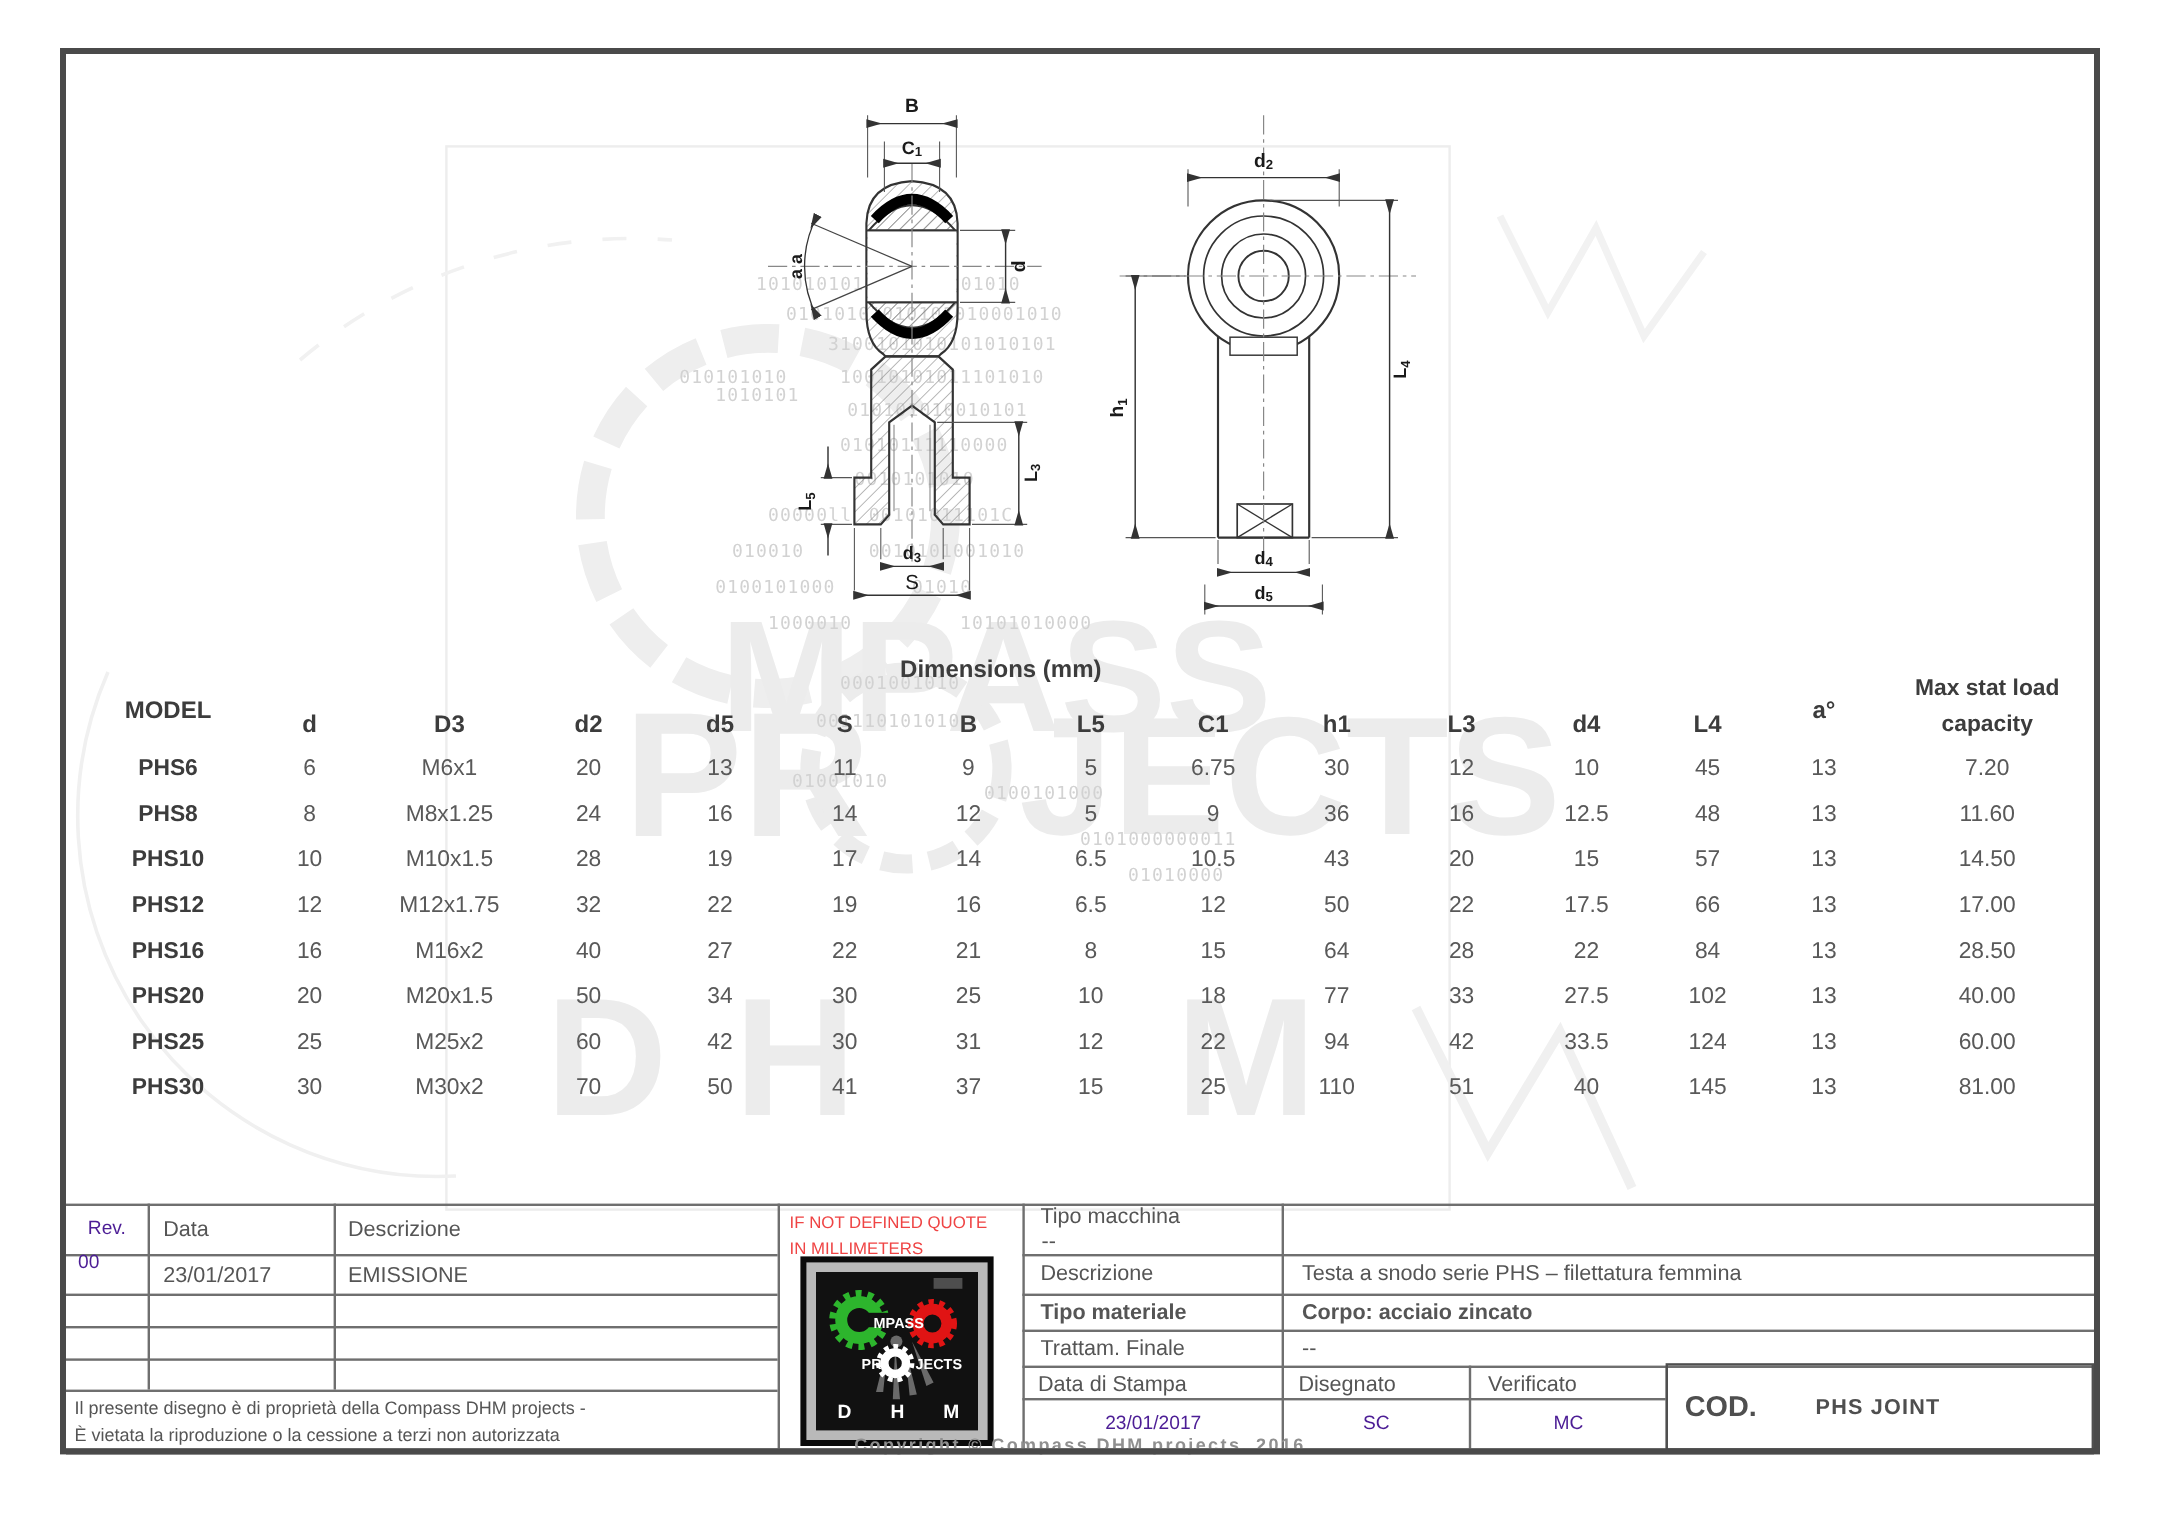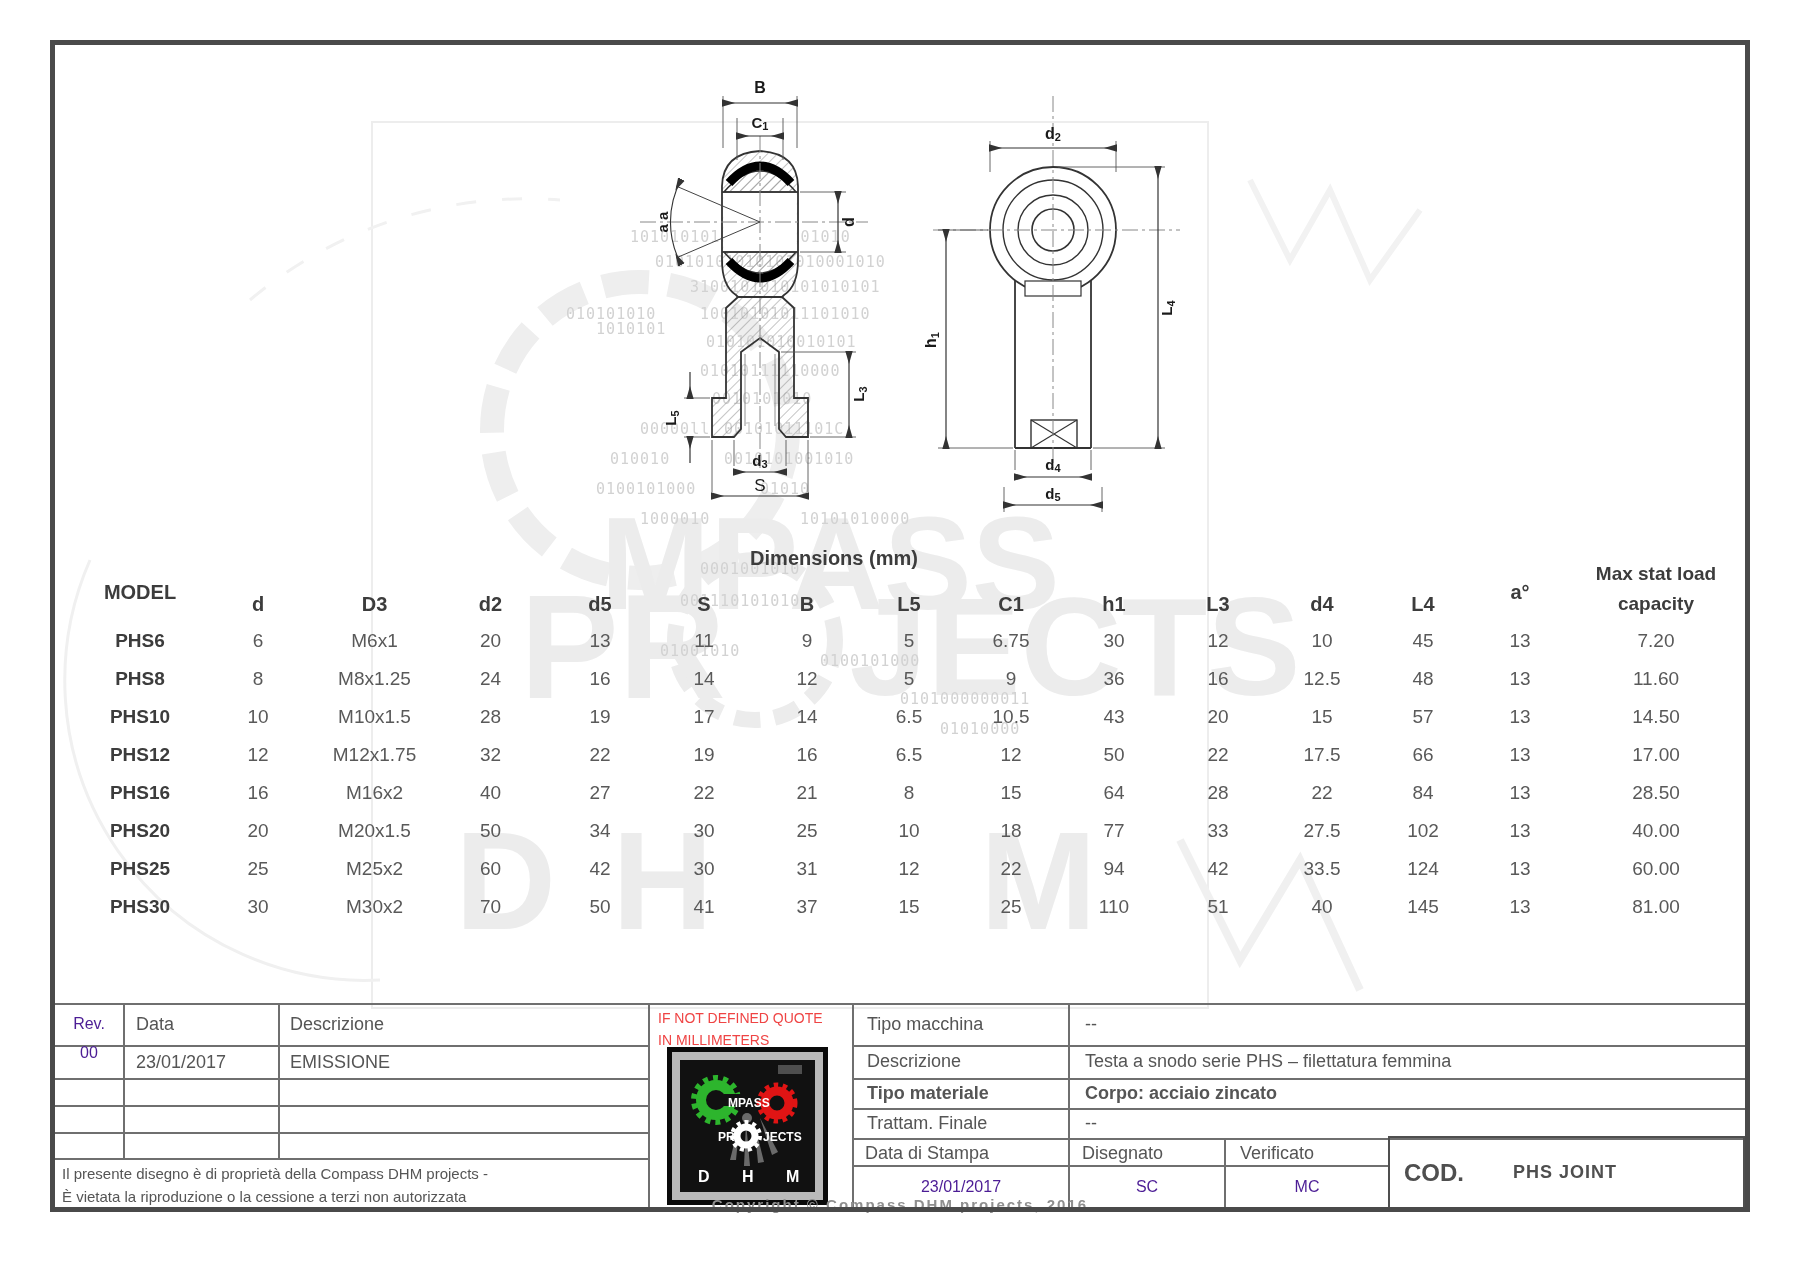--- a/index.html
+++ b/index.html
@@ -377,35 +377,35 @@
   <div class="tbl-line" style="left:278px;top:1003px;width:2px;height:155px;"></div>
   <div class="tbl-line" style="left:648px;top:1003px;width:2px;height:204px;"></div>
   <div class="tbl-line" style="left:852px;top:1003px;width:2px;height:204px;"></div>
   <div class="tbl-line" style="left:1068px;top:1003px;width:2px;height:204px;"></div>
   <div class="tbl-line" style="left:1224px;top:1138px;width:2px;height:69px;"></div>
   <div class="tbl-line" style="left:1388px;top:1138px;width:2px;height:69px;"></div>
 
   <div class="center-cell" style="left:55px;top:1003px;width:68px;height:42px;">Rev.</div>
   <div class="tb-text" style="left:136px;top:1014px;">Data</div>
   <div class="tb-text" style="left:290px;top:1014px;">Descrizione</div>
-  <div class="center-cell" style="left:55px;top:1045px;width:68px;height:15px;">00</div>
+  <div class="center-cell" style="left:40px;top:1045px;width:68px;height:15px;">00</div>
   <div class="tb-text" style="left:136px;top:1052px;">23/01/2017</div>
   <div class="tb-text" style="left:290px;top:1052px;">EMISSIONE</div>
   <div class="note" style="left:62px;top:1163px;width:570px;">
     <div>Il presente disegno è di proprietà della Compass DHM projects -</div>
     <div>È vietata la riproduzione o la cessione a terzi non autorizzata</div>
   </div>
 
   <div class="tb-small" style="left:658px;top:1008px;width:190px;">
     <div>IF NOT DEFINED QUOTE</div>
     <div>IN MILLIMETERS</div>
   </div>
 
   <div id="fields-layer">
-      <div class="field-row" style="left: 854px; top: 1003px; width: 891px; height: 42px;">
+      <div class="field-row" style="left: 854px; top: 1003px; width: 891px; height: 42px; flex-direction: column;">
         <div class="field-label">Tipo macchina</div>
         <div class="field-value">--</div>
       </div>
       <div class="field-row" style="left: 854px; top: 1045px; width: 891px; height: 33px;">
         <div class="field-label">Descrizione</div>
         <div class="field-value">Testa a snodo serie PHS – filettatura femmina</div>
       </div>
       <div class="field-row" style="left: 854px; top: 1078px; width: 891px; height: 30px; font-weight: bold;">
         <div class="field-label">Tipo materiale</div>
         <div class="field-value">Corpo: acciaio zincato</div>

